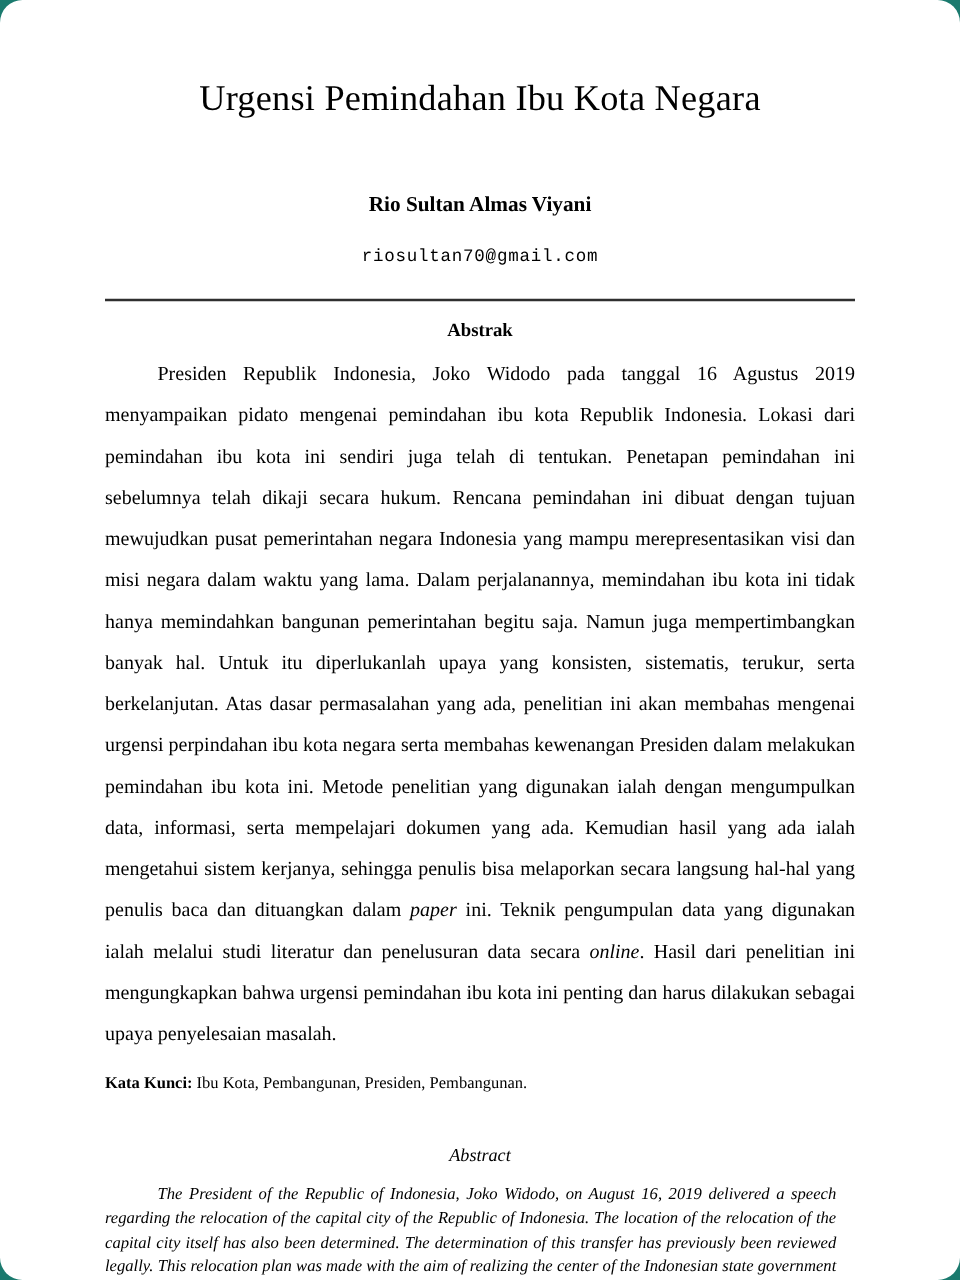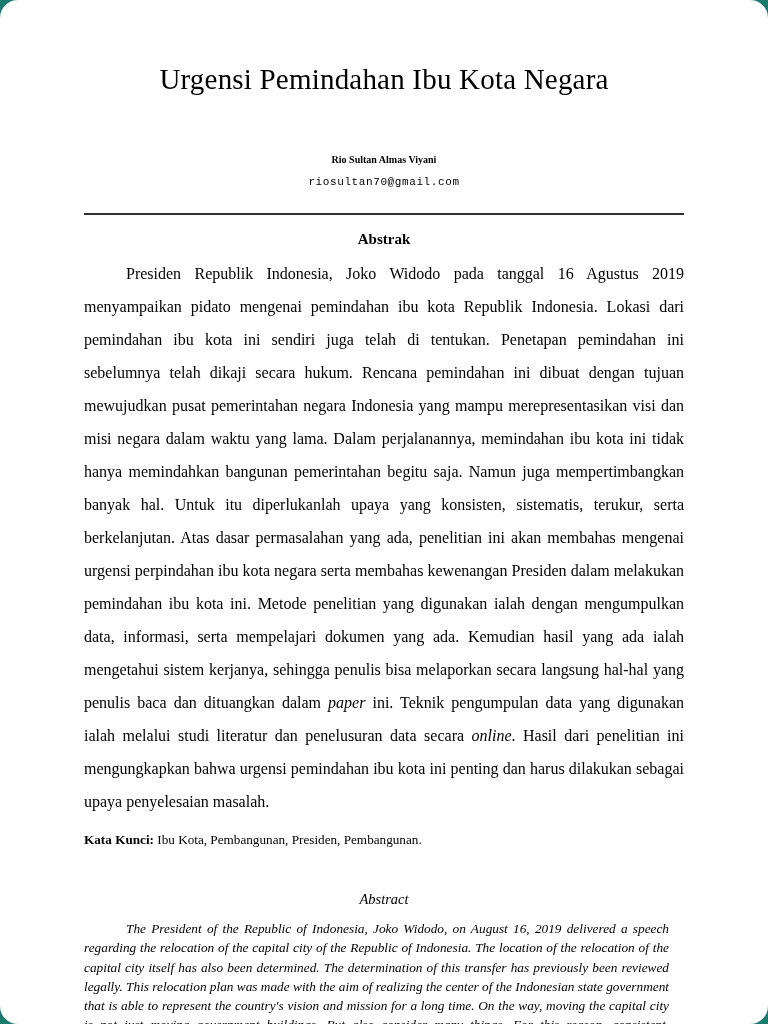--- a/index.html
+++ b/index.html
@@ -24,28 +24,28 @@
     margin: 24px 0 0 0;
     font-size: 29px;
     font-weight: 400;
     line-height: 38px;
     text-align: center;
     letter-spacing: 0.2px;
   }
   .author {
     margin-top: 56px;
     text-align: center;
-    font-size: 10px;
+    font-size: 17px;
     font-weight: 700;
   }
   .email {
-    margin-top: 11px;
+    margin-top: 24px;
     text-align: center;
     font-family: "Liberation Mono", "DejaVu Sans Mono", monospace;
-    font-size: 11px;
+    font-size: 14px;
     letter-spacing: 0.6px;
   }
   .divider {
     margin: 25px 0 0 0;
     border: none;
     border-top: 2.5px solid #2f2f2f;
   }
   .h-abstrak {
     margin: 16px 0 6px 0;
     text-align: center;

